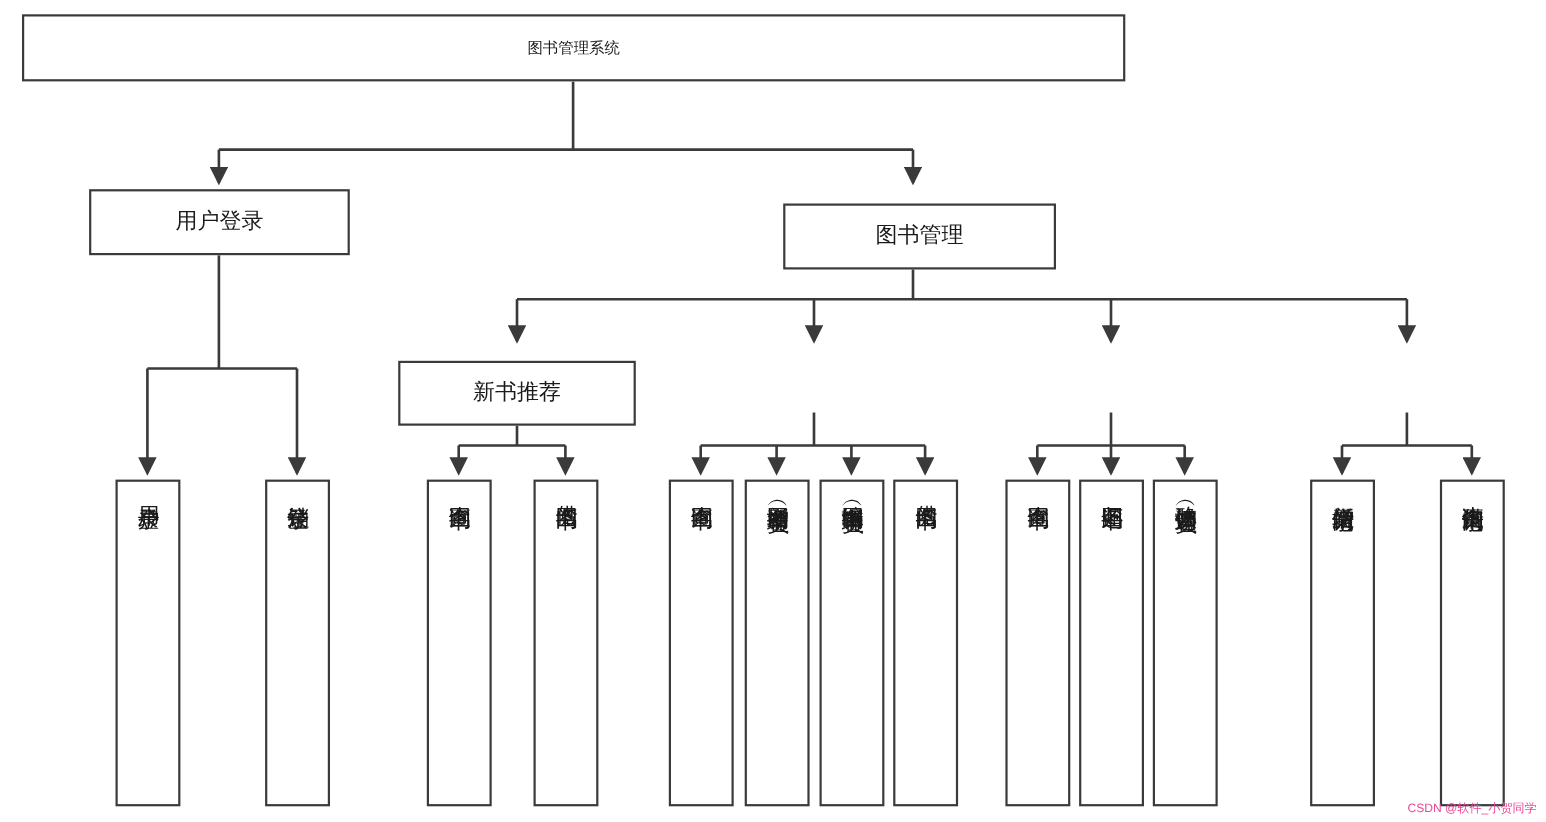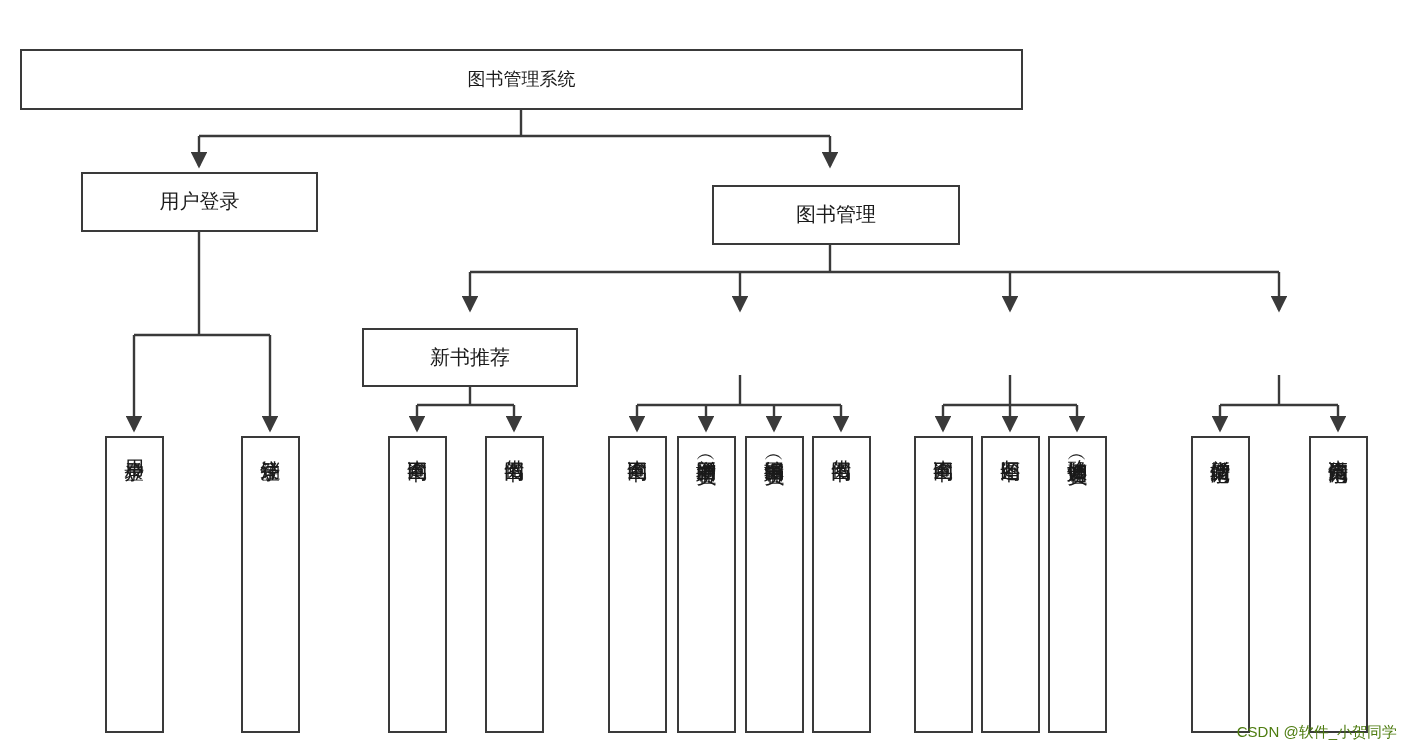--- a/index.html
+++ b/index.html
@@ -38,22 +38,21 @@
     z-index: 3;
   }
   .node .label {
     display: block;
     text-align: center;
     line-height: 1.08;
     white-space: nowrap;
   }
   
   .node.title {
-    font-size: 18px;
-    margin-top: 36px;
+    font-size: 14px;
   }
   
   .node.branch {
     font-size: 20px;
   }
   
   .node.leaf {
     align-items: flex-start;
     justify-content: center;
     padding-top: 6px;
@@ -63,22 +62,22 @@
     text-orientation: upright;
     font-size: 20px;
     line-height: 1.12;
     letter-spacing: 1px;
     white-space: nowrap;
   }
   .watermark {
     position: absolute;
     right: 8px;
     bottom: 5px;
-    font-size: 15px;
-    color: #4d7c0f;
+    font-size: 11px;
+    color: #ec4899;
     z-index: 6;
     white-space: nowrap;
     user-select: none;
   }
 </style>
 </head>
 <body>
 
 <div id="canvas">
 

